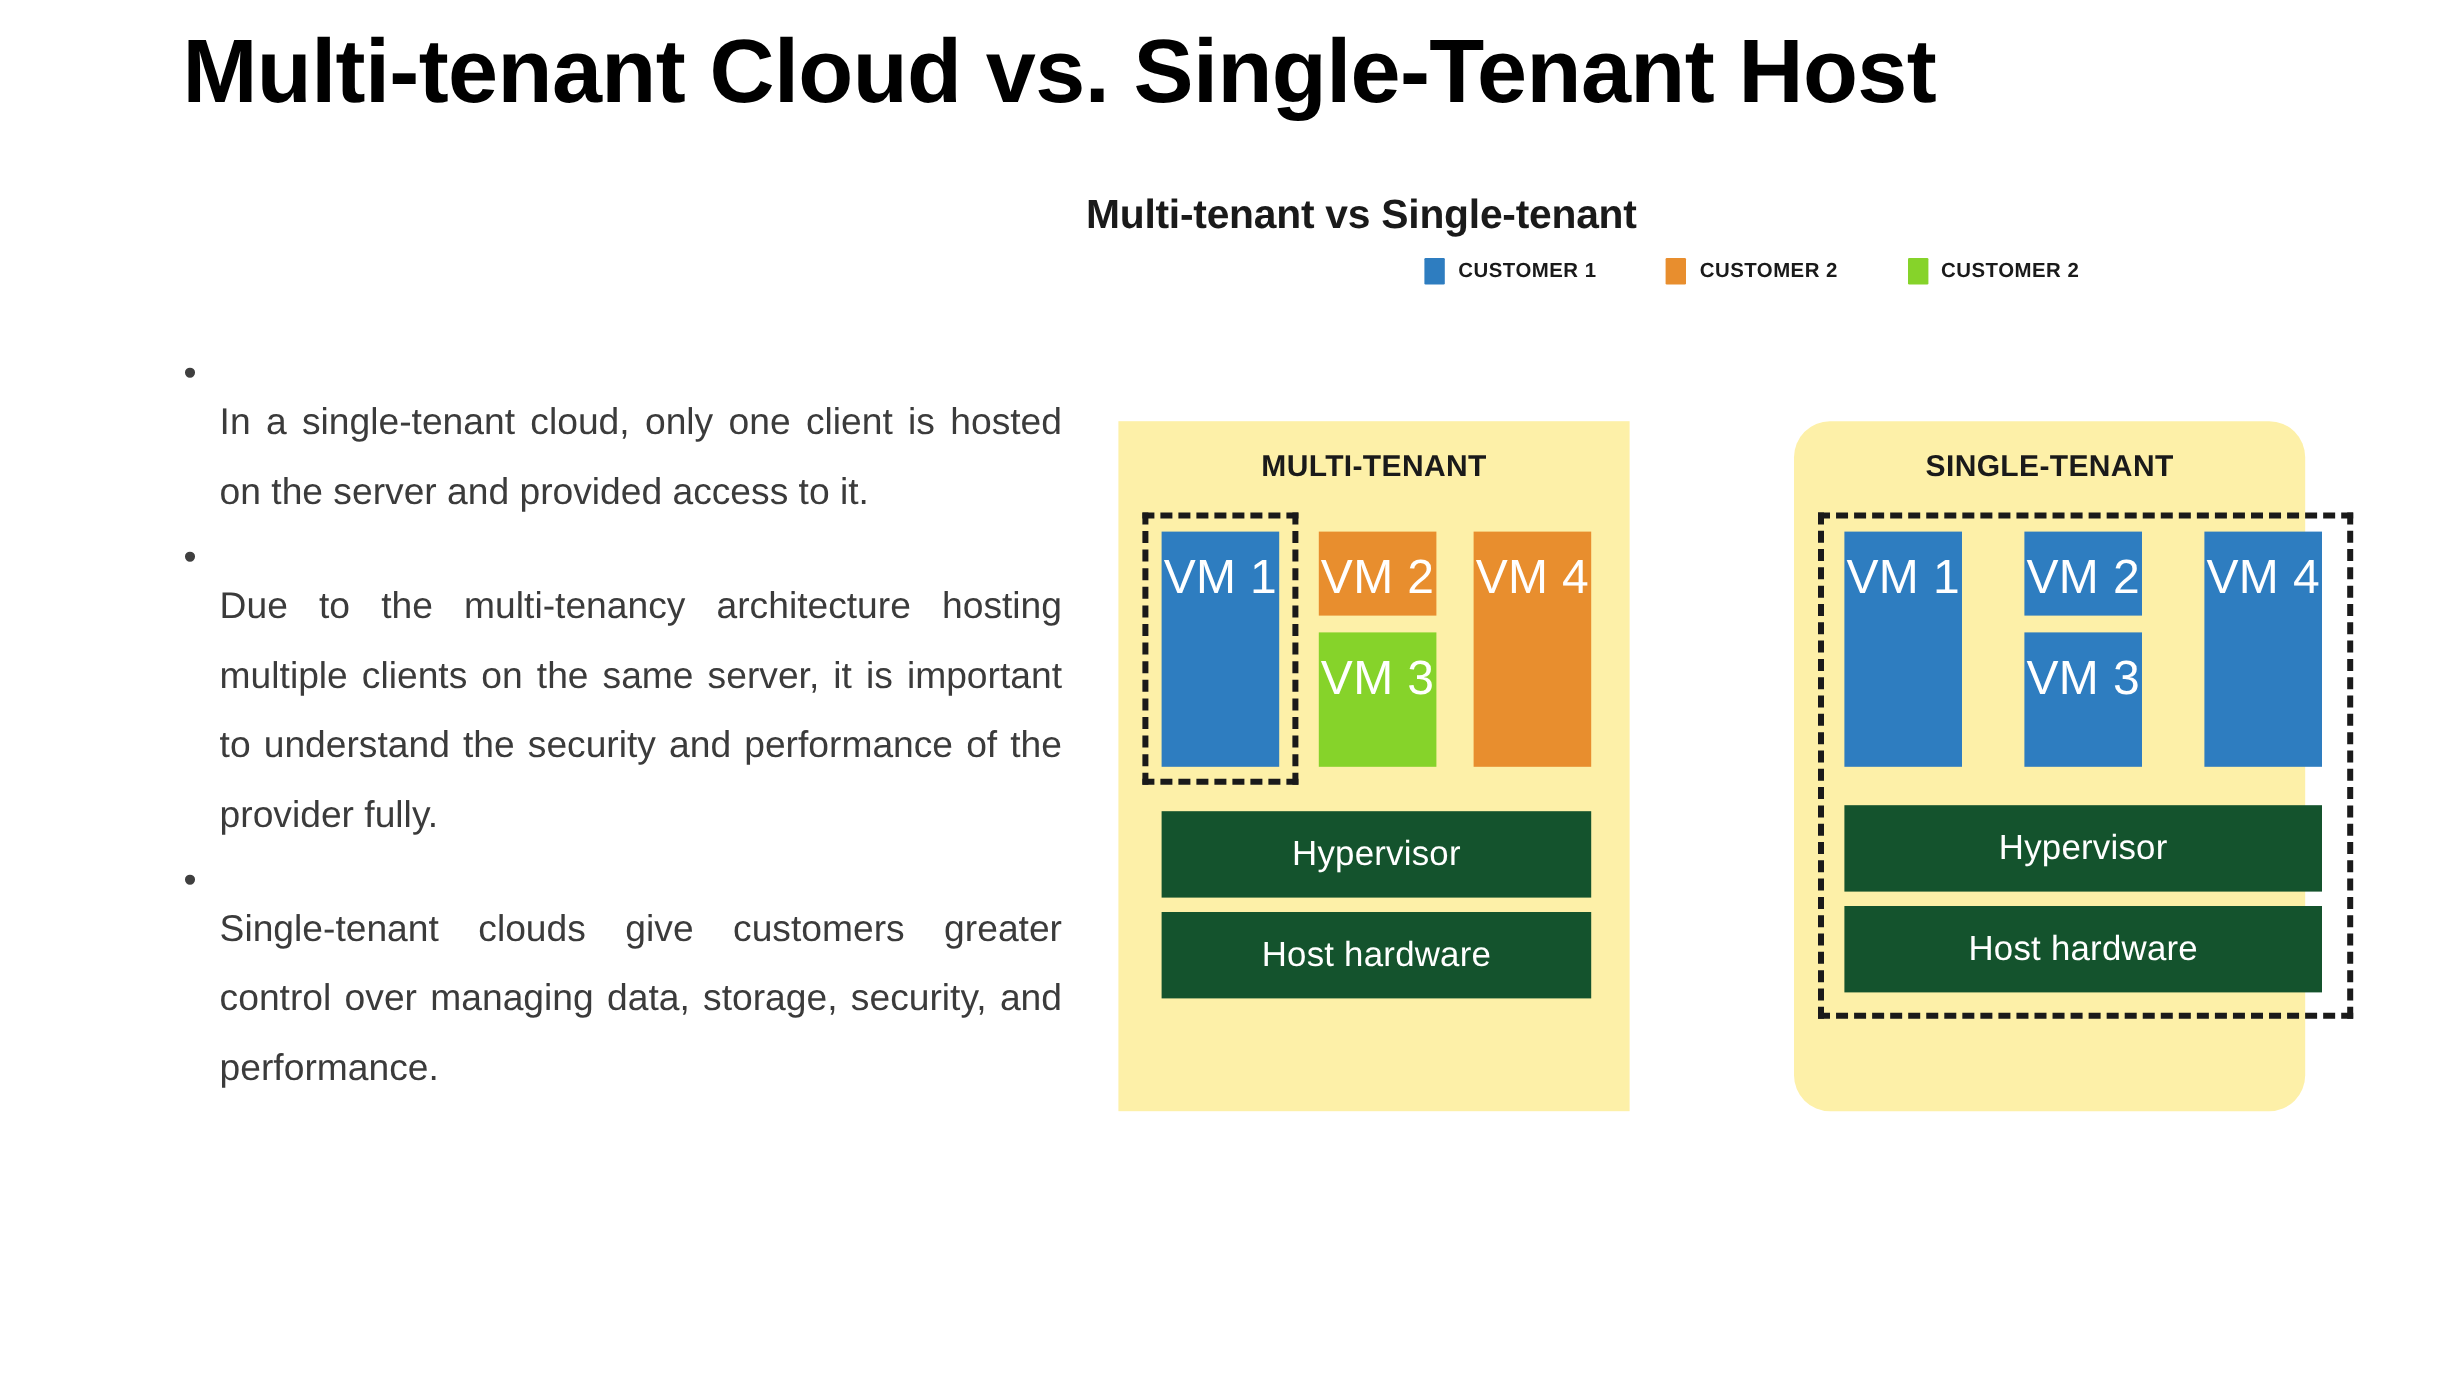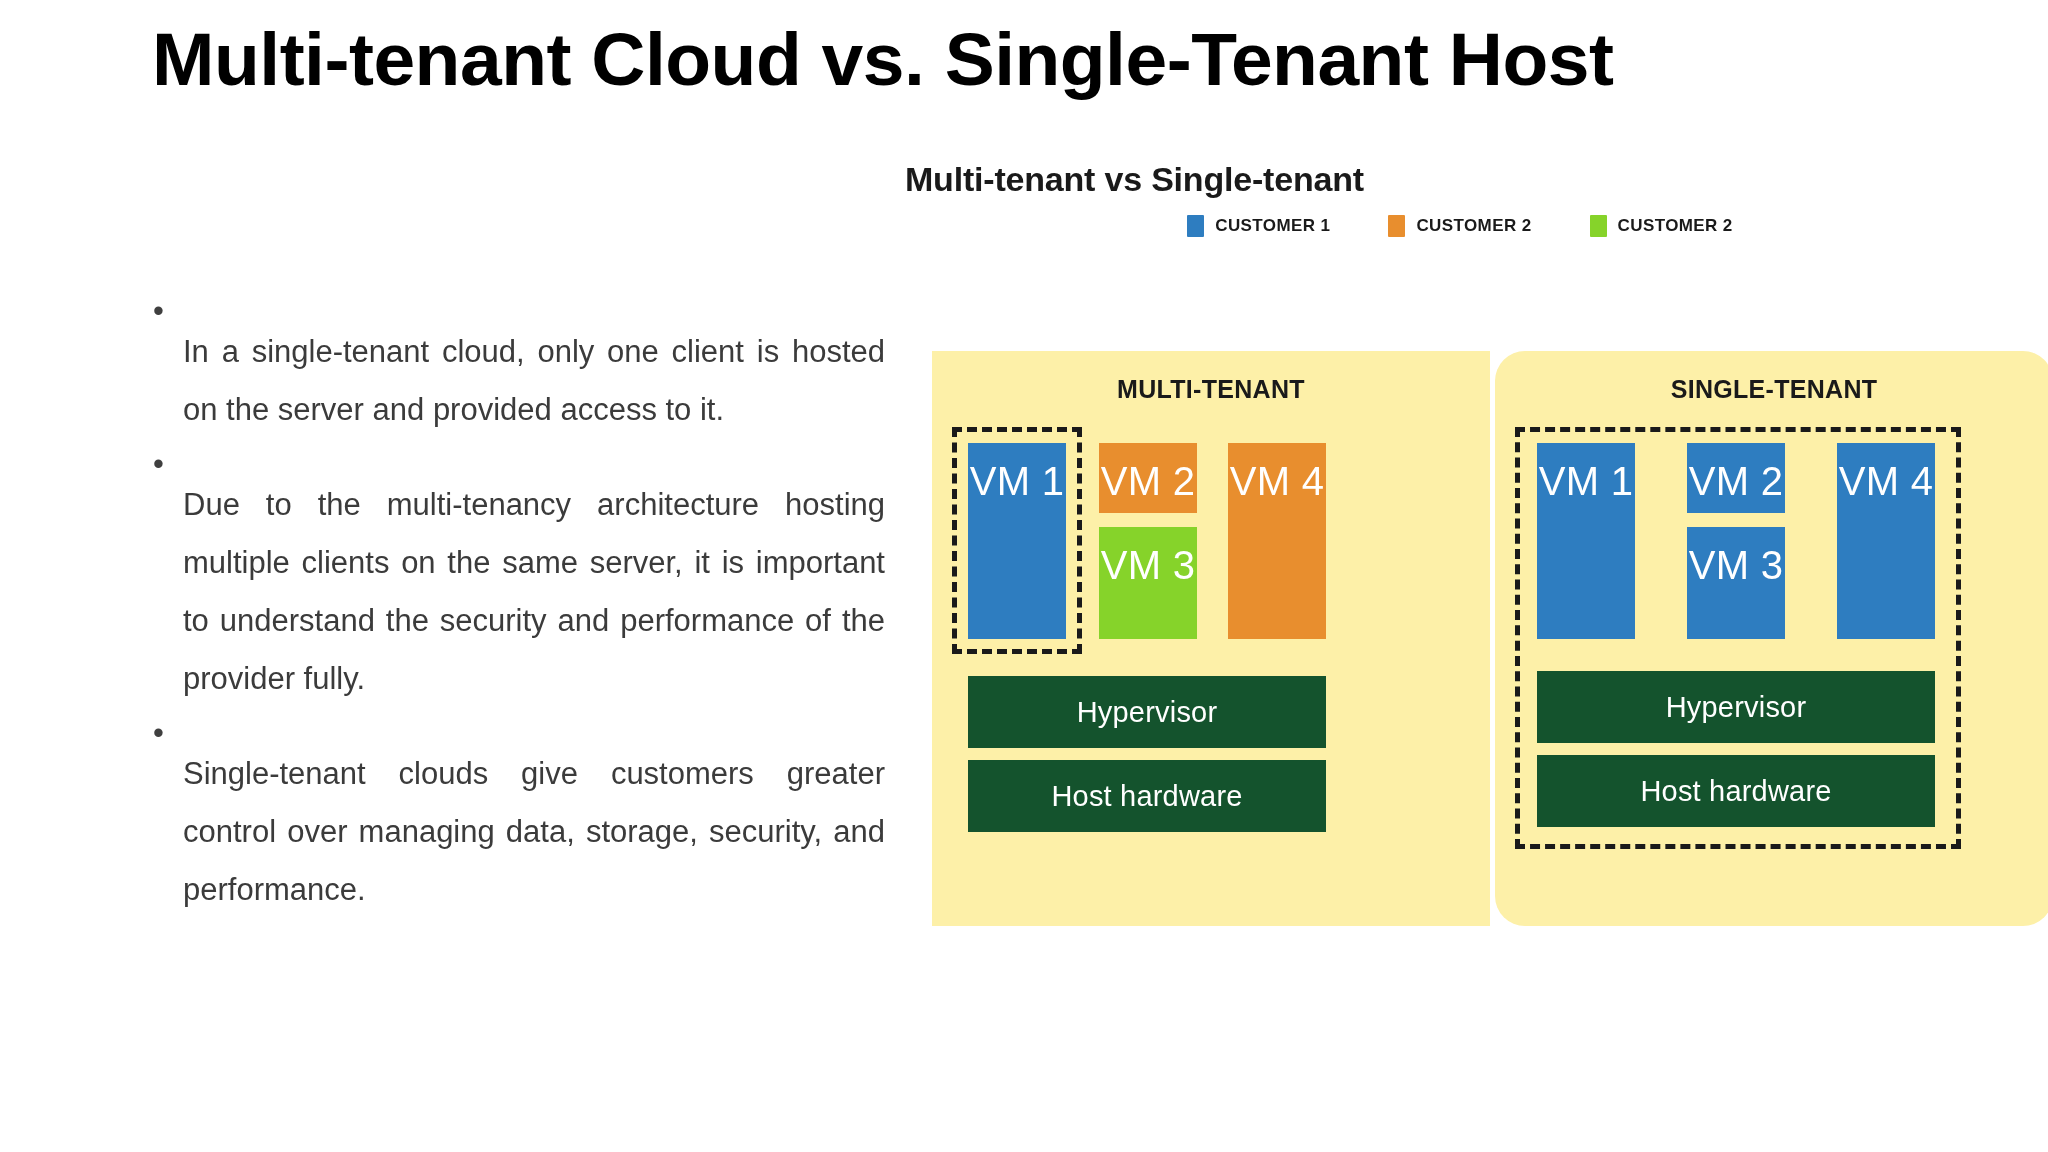--- a/index.html
+++ b/index.html
@@ -106,21 +106,21 @@
     font-size: 17px;
     font-weight: bold;
     color: #1a1a1a;
     letter-spacing: 0.4px;
   }
 
   
   .panel {
     position: absolute;
     top: 196px;
-    width: 558px;
+    width: 426px;
     height: 575px;
     background: #fdf0a8;
   }
   #panel-multi { left: 27px; }
   #panel-single { left: 590px; border-radius: 30px; }
 
   .panel-heading {
     position: absolute;
     left: 0;
     top: 24px;

